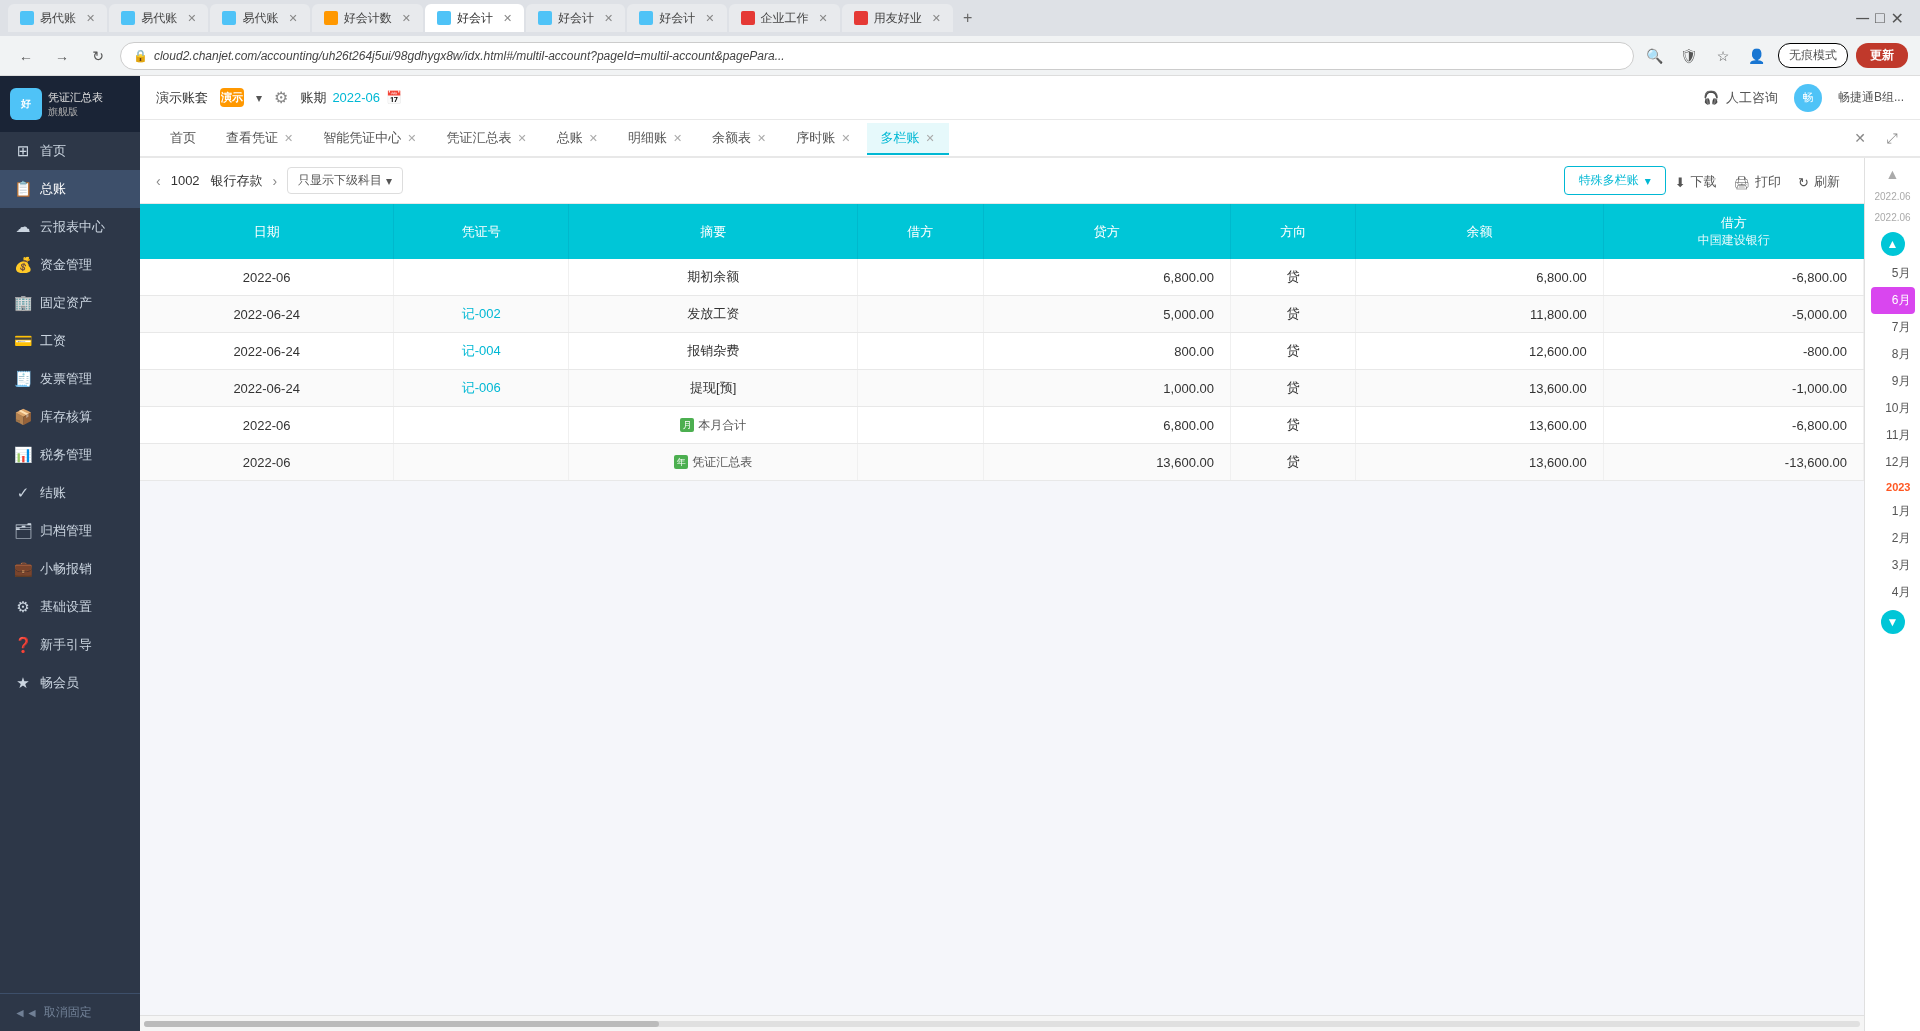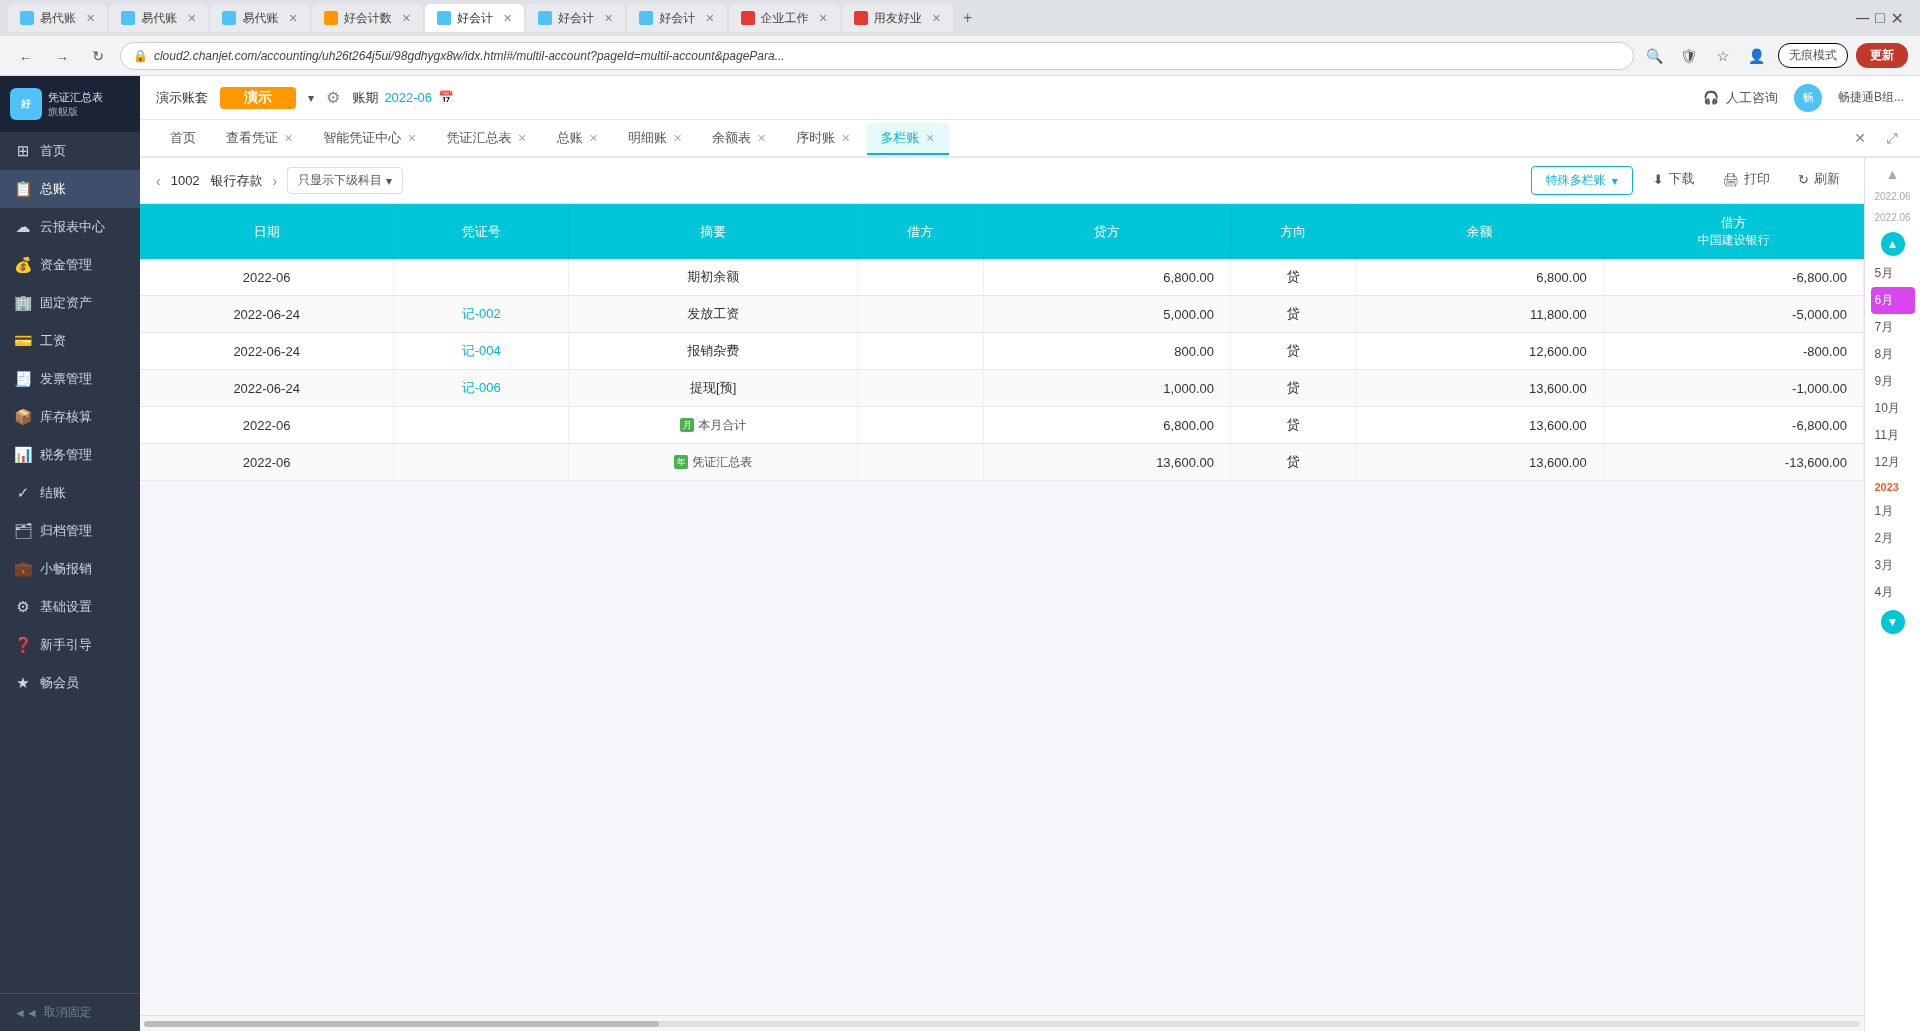--- a/index.html
+++ b/index.html
@@ -34,21 +34,21 @@
     .sidebar-item { display: flex; align-items: center; gap: 8px; padding: 10px 14px; cursor: pointer; color: #cbd5e0; font-size: 13px; }
     .sidebar-item.active { background: #3d4f6a; color: #fff; }
     .sidebar-item-icon { font-size: 15px; width: 18px; text-align: center; flex-shrink: 0; }
     .sidebar-footer { padding: 10px 14px; color: #718096; font-size: 12px; cursor: pointer; border-top: 1px solid #3d4f6a; display: flex; align-items: center; gap: 6px; }
 
     
     .main-content { flex: 1; display: flex; flex-direction: column; background: #f5f6fa; overflow: hidden; }
 
     
     .app-header { background: #fff; padding: 6px 16px; display: flex; align-items: center; gap: 12px; border-bottom: 1px solid #e8e8e8; height: 44px; }
-    .demo-badge { background: #ff9800; color: #fff; padding: 2px 24px; border-radius: 4px; font-size: 14px; font-weight: bold; }
+    .demo-badge { background: #ff9800; color: #fff; padding: 2px 1px; border-radius: 4px; font-size: 11px; font-weight: bold; }
     .header-dropdown { display: flex; align-items: center; gap: 4px; cursor: pointer; color: #555; font-size: 12px; }
     .settings-icon { cursor: pointer; color: #888; font-size: 16px; }
     .period-info { display: flex; align-items: center; gap: 6px; font-size: 13px; color: #333; }
     .header-right { margin-left: auto; display: flex; align-items: center; gap: 16px; }
     .consult-btn { display: flex; align-items: center; gap: 6px; color: #555; font-size: 13px; cursor: pointer; }
     .user-avatar { width: 28px; height: 28px; border-radius: 50%; background: #4fc3f7; display: flex; align-items: center; justify-content: center; font-size: 11px; color: #fff; }
 
     
     .nav-tabs { background: #fff; display: flex; align-items: center; border-bottom: 2px solid #e8e8e8; padding: 0 16px; height: 38px; gap: 2px; }
     .nav-tab { display: flex; align-items: center; gap: 6px; padding: 6px 14px; font-size: 13px; color: #555; cursor: pointer; border-bottom: 2px solid transparent; margin-bottom: -2px; white-space: nowrap; }
@@ -80,21 +80,21 @@
     .ledger-table tbody tr { background: #fff; }
     .ledger-table tbody tr:nth-child(even) { background: #fafafa; }
     .ledger-table td { padding: 9px 10px; border-bottom: 1px solid #e8e8e8; border-right: 1px solid #f0f0f0; font-size: 13px; color: #333; text-align: center; }
     .ledger-table td.text-right { text-align: right; padding-right: 16px; }
     .ledger-table td.voucher-link { color: #00b8d4; cursor: pointer; }
     .month-tag { display: inline-flex; align-items: center; gap: 4px; font-size: 12px; color: #555; }
     .month-tag-icon { width: 14px; height: 14px; background: #4caf50; border-radius: 2px; display: inline-block; color: #fff; font-size: 9px; text-align: center; line-height: 14px; }
 
     
     .month-panel { width: 56px; background: #fff; border-left: 1px solid #e0e0e0; display: flex; flex-direction: column; align-items: center; padding: 4px 0; overflow-y: auto; }
-    .month-item { width: 44px; padding: 5px 4px; text-align: left; font-size: 12px; color: #555; cursor: pointer; border-radius: 4px; }
+    .month-item { width: 44px; padding: 5px 4px; text-align: right; font-size: 12px; color: #555; cursor: pointer; border-radius: 4px; }
     .month-item.active { background: #d946ef; color: #fff; border-radius: 4px; }
     .month-item.year-label { color: #ff5722; font-weight: bold; font-size: 11px; background: none; }
     .month-scroll-btn { color: #aaa; cursor: pointer; font-size: 14px; padding: 4px; }
     .scroll-indicator { width: 24px; height: 24px; background: #00c6d7; border-radius: 50%; display: flex; align-items: center; justify-content: center; color: #fff; font-size: 12px; cursor: pointer; margin: 4px auto; }
 
     
     .scrollbar-area { height: 16px; background: #f5f5f5; border-top: 1px solid #e0e0e0; display: flex; align-items: center; padding: 0 4px; }
     .scrollbar-track { flex: 1; height: 6px; background: #e0e0e0; border-radius: 3px; position: relative; }
     .scrollbar-thumb { position: absolute; left: 0; top: 0; width: 30%; height: 100%; background: #bbb; border-radius: 3px; }
   </style>
@@ -326,21 +326,21 @@
           <span class="account-label">
             <span>1002</span>
             &nbsp;
             <span>银行存款</span>
           </span>
           <span class="nav-arrow">›</span>
           <div class="filter-btn">
             <span>只显示下级科目</span>
             <span>▾</span>
           </div>
-          <div style="margin-left:auto;display:flex;align-items:flex-start;gap:12px;">
+          <div style="margin-left:auto;display:flex;align-items:flex-end;gap:1px;">
             <div class="multi-col-btn">
               <span>特殊多栏账</span>
               <span>▾</span>
             </div>
             <div class="action-btn">
               <span>⬇</span>
               <span>下载</span>
             </div>
             <div class="action-btn">
               <span>🖨</span>

